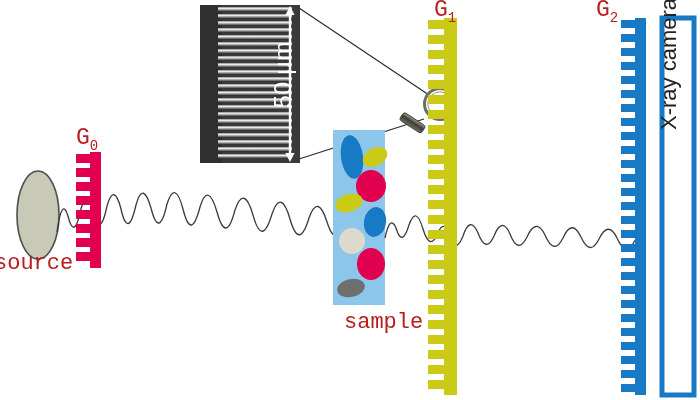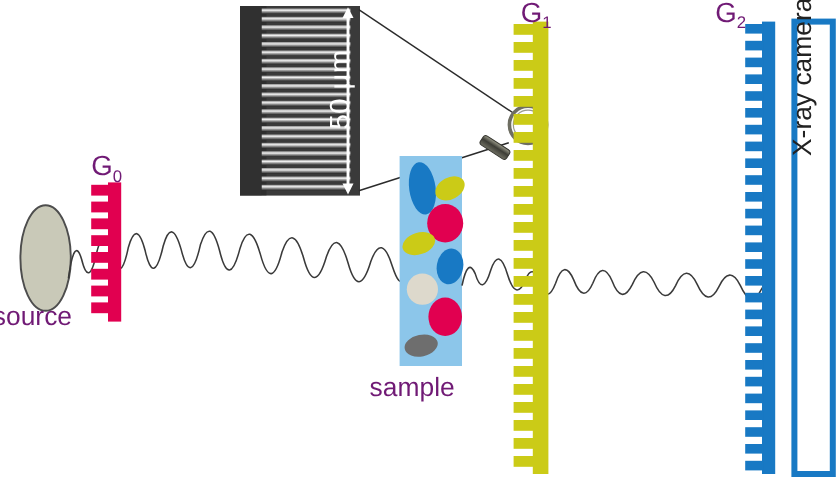--- a/index.html
+++ b/index.html
@@ -1,21 +1,21 @@
 <!DOCTYPE html>
 <html><head>
 <meta charset="utf-8">
 <style>
   html,body{margin:0;padding:0;background:#ffffff;}
   body{width:700px;height:400px;overflow:hidden;
        font-family:"Liberation Sans",sans-serif;}
   #stage{position:relative;width:700px;height:400px;background:#fff;}
   svg#scene{position:absolute;left:0;top:0;width:700px;height:400px;display:block;}
 
-  .lbl{position:absolute;color:#701a75;font-family:Liberation Sans, sans-serif;}
+  .lbl{position:absolute;color:#b91c1c;font-family:Liberation Mono, monospace;}
   .glab{font-size:23px;line-height:1;white-space:nowrap;}
   .glab sub{font-size:14px;}
   .plab{font-size:22px;line-height:1;white-space:nowrap;}
 
   #camlabel{position:absolute;left:656px;top:130px;width:180px;
             transform:rotate(-90deg);transform-origin:0 0;
             font-size:22px;color:#222;white-space:nowrap;
             font-family:"Liberation Sans",sans-serif;}
   #semscale{position:absolute;left:270px;top:108px;width:120px;
             transform:rotate(-90deg);transform-origin:0 0;
@@ -211,19 +211,19 @@
   <div class="lbl glab" style="left:434px;top:-1px;">
     <span>G</span><sub>1</sub>
   </div>
 
   <div class="lbl glab" style="left:596px;top:-1px;">
     <span>G</span><sub>2</sub>
   </div>
 
   <div class="lbl plab" style="left:-6px;top:253px;">source</div>
 
-  <div class="lbl plab" style="left:308px;top:312px;">sample</div>
+  <div class="lbl plab" style="left:344px;top:312px;">sample</div>
 
   <div id="camlabel">X-ray camera</div>
 
   <div id="semscale">50 µm</div>
 
 </div>
 
 </body></html>

